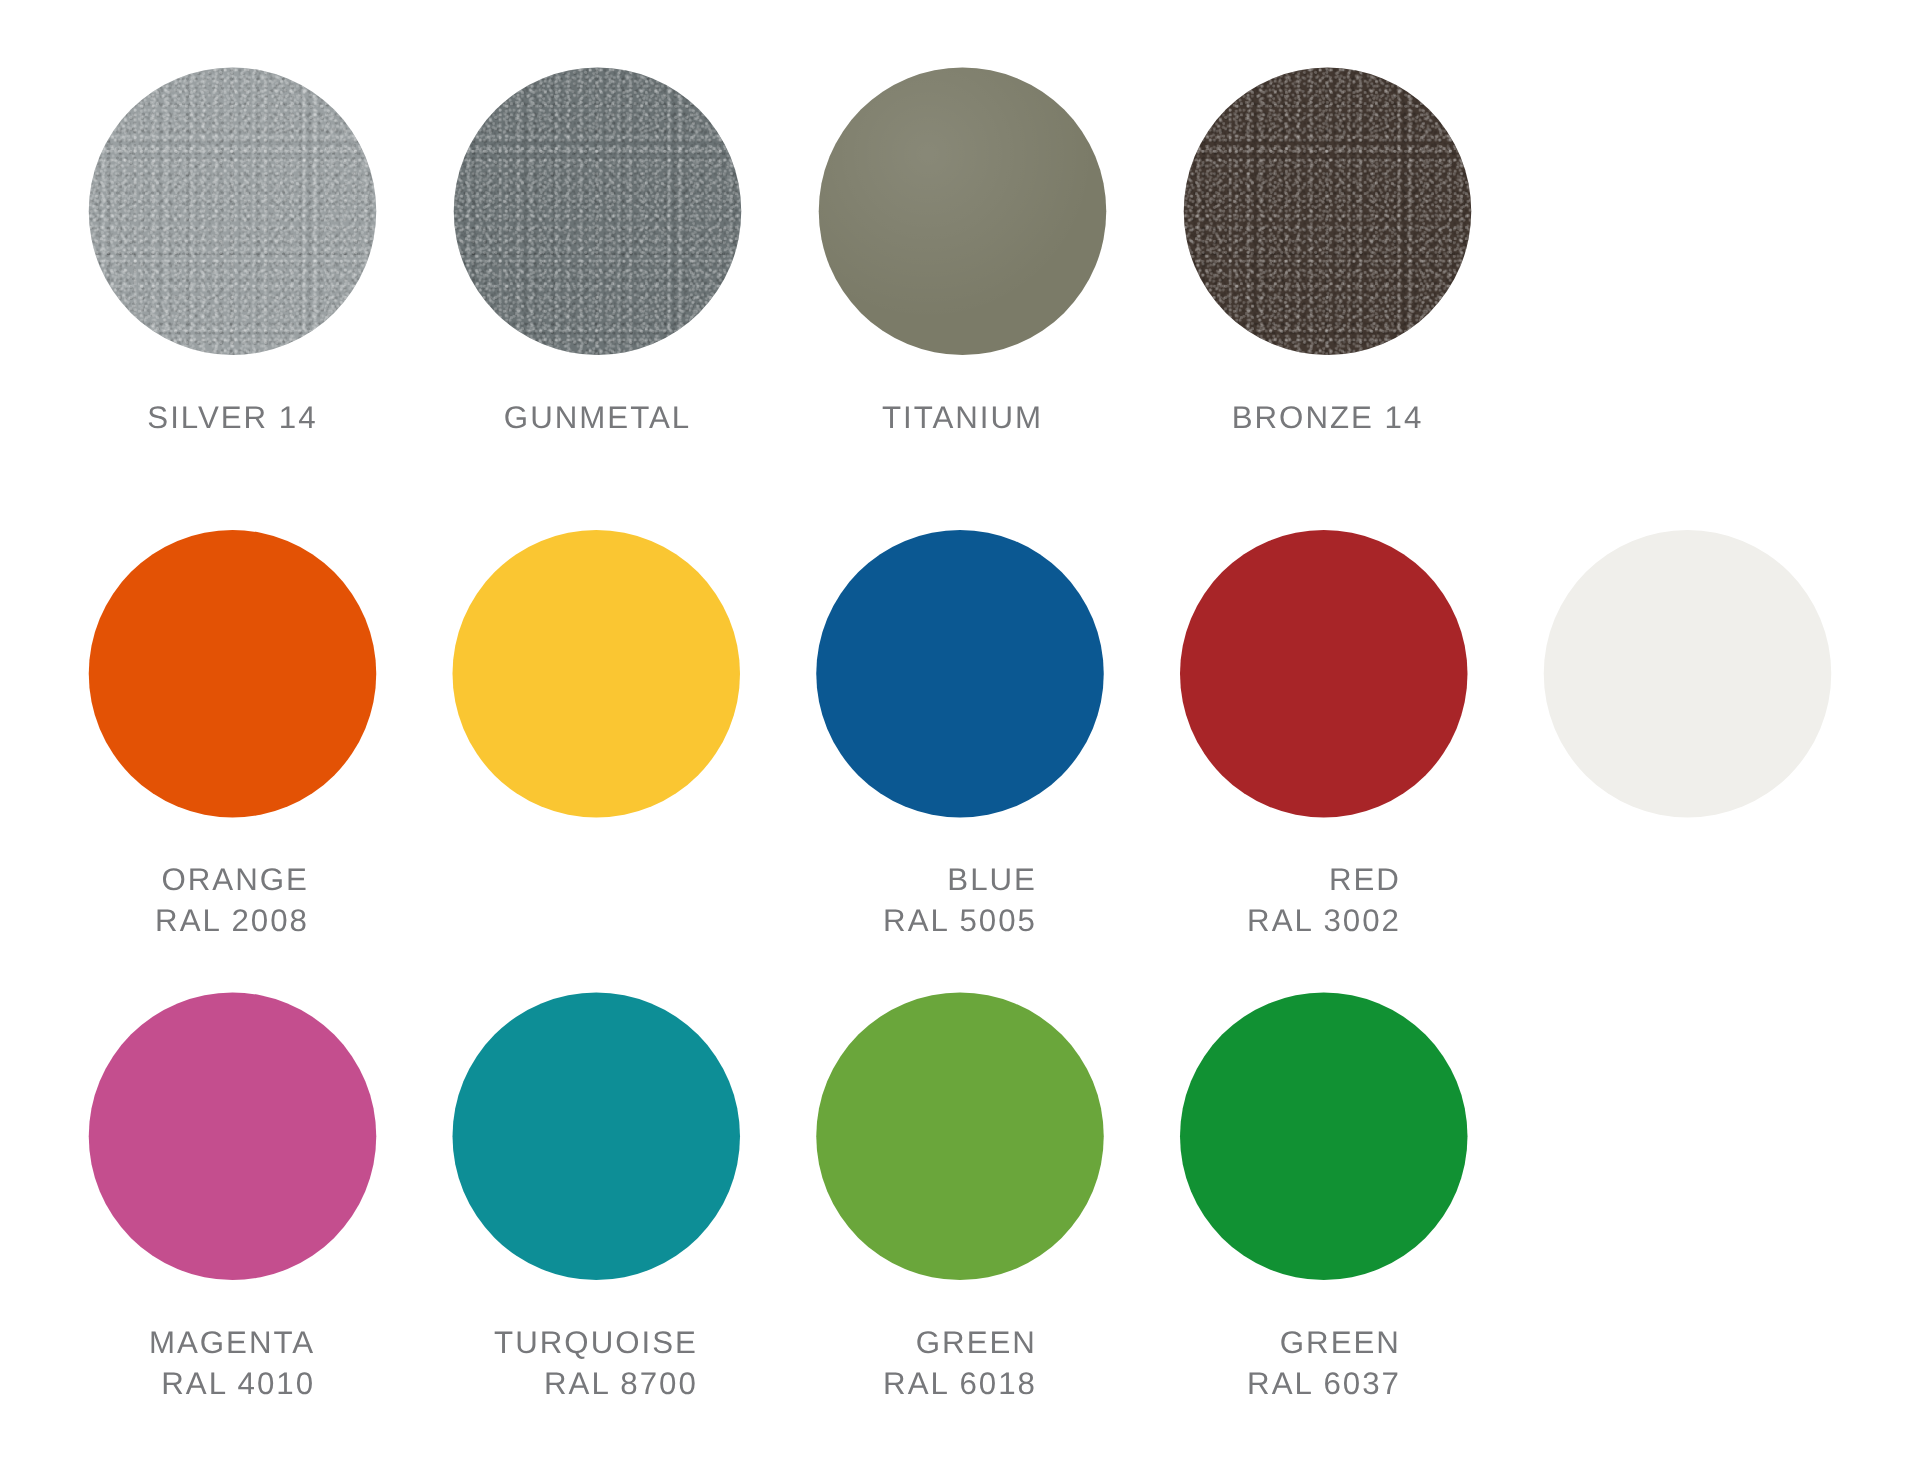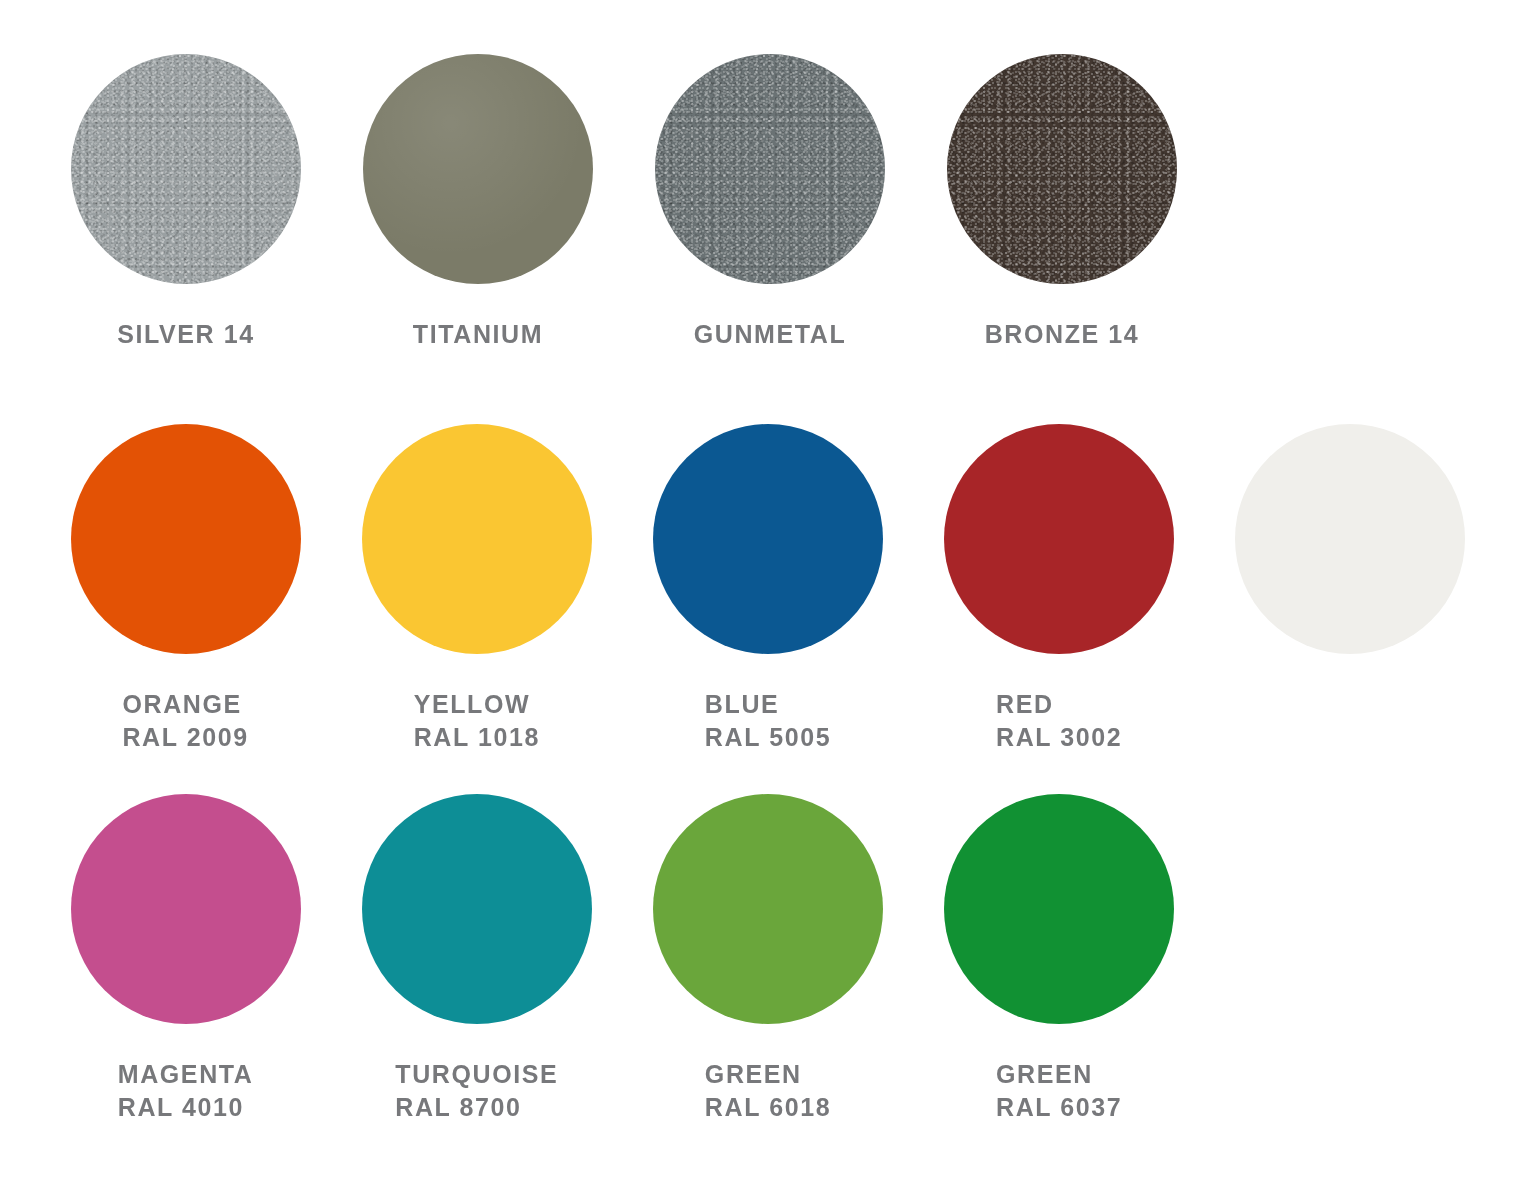--- a/index.html
+++ b/index.html
@@ -87,64 +87,63 @@
     content: "";
     position: absolute;
     inset: 0;
     border-radius: 50%;
     background: radial-gradient(circle at 38% 30%, rgba(255,255,255,.10), rgba(255,255,255,0) 62%);
     pointer-events: none;
   }
 
   .swatch-label {
     margin-top: 34px;
-    text-align: left;
+    text-align: right;
     color: #77787b;
     font-size: 25px;
-    font-weight: 700;
+    font-weight: 400;
     letter-spacing: 1.6px;
     line-height: 33px;
     white-space: nowrap;
   }
 
   .swatch-label .label-code {
     display: block;
   }
 </style>
 </head>
 <body>
 
 <div class="palette-sheet">
 
 <div class="swatch-row">
       <div class="swatch-cell">
         <div class="swatch-disc textured" style="background: rgb(154, 160, 162);"></div>
         <div class="swatch-label"><span>SILVER 14</span></div>
       </div>
       <div class="swatch-cell">
+        <div class="swatch-disc textured" style="background: rgb(106, 114, 116);"></div>
+        <div class="swatch-label"><span>GUNMETAL</span></div>
+      </div>
+      <div class="swatch-cell">
         <div class="swatch-disc sheen" style="background: rgb(123, 123, 104);"></div>
         <div class="swatch-label"><span>TITANIUM</span></div>
-      </div>
-      <div class="swatch-cell">
-        <div class="swatch-disc textured" style="background: rgb(106, 114, 116);"></div>
-        <div class="swatch-label"><span>GUNMETAL</span></div>
       </div>
       <div class="swatch-cell">
         <div class="swatch-disc textured" style="background: rgb(66, 55, 48);"></div>
         <div class="swatch-label"><span>BRONZE 14</span></div>
       </div>
     </div>
     <div class="swatch-row">
       <div class="swatch-cell">
         <div class="swatch-disc" style="background: rgb(227, 82, 5);"></div>
-        <div class="swatch-label"><span>ORANGE</span><span class="label-code">RAL 2009</span></div>
+        <div class="swatch-label"><span>ORANGE</span><span class="label-code">RAL 2008</span></div>
       </div>
       <div class="swatch-cell">
         <div class="swatch-disc" style="background: rgb(250, 198, 50);"></div>
-        <div class="swatch-label"><span>YELLOW</span><span class="label-code">RAL 1018</span></div>
       </div>
       <div class="swatch-cell">
         <div class="swatch-disc" style="background: rgb(11, 88, 146);"></div>
         <div class="swatch-label"><span>BLUE</span><span class="label-code">RAL 5005</span></div>
       </div>
       <div class="swatch-cell">
         <div class="swatch-disc" style="background: rgb(168, 37, 40);"></div>
         <div class="swatch-label"><span>RED</span><span class="label-code">RAL 3002</span></div>
       </div>
       <div class="swatch-cell">

